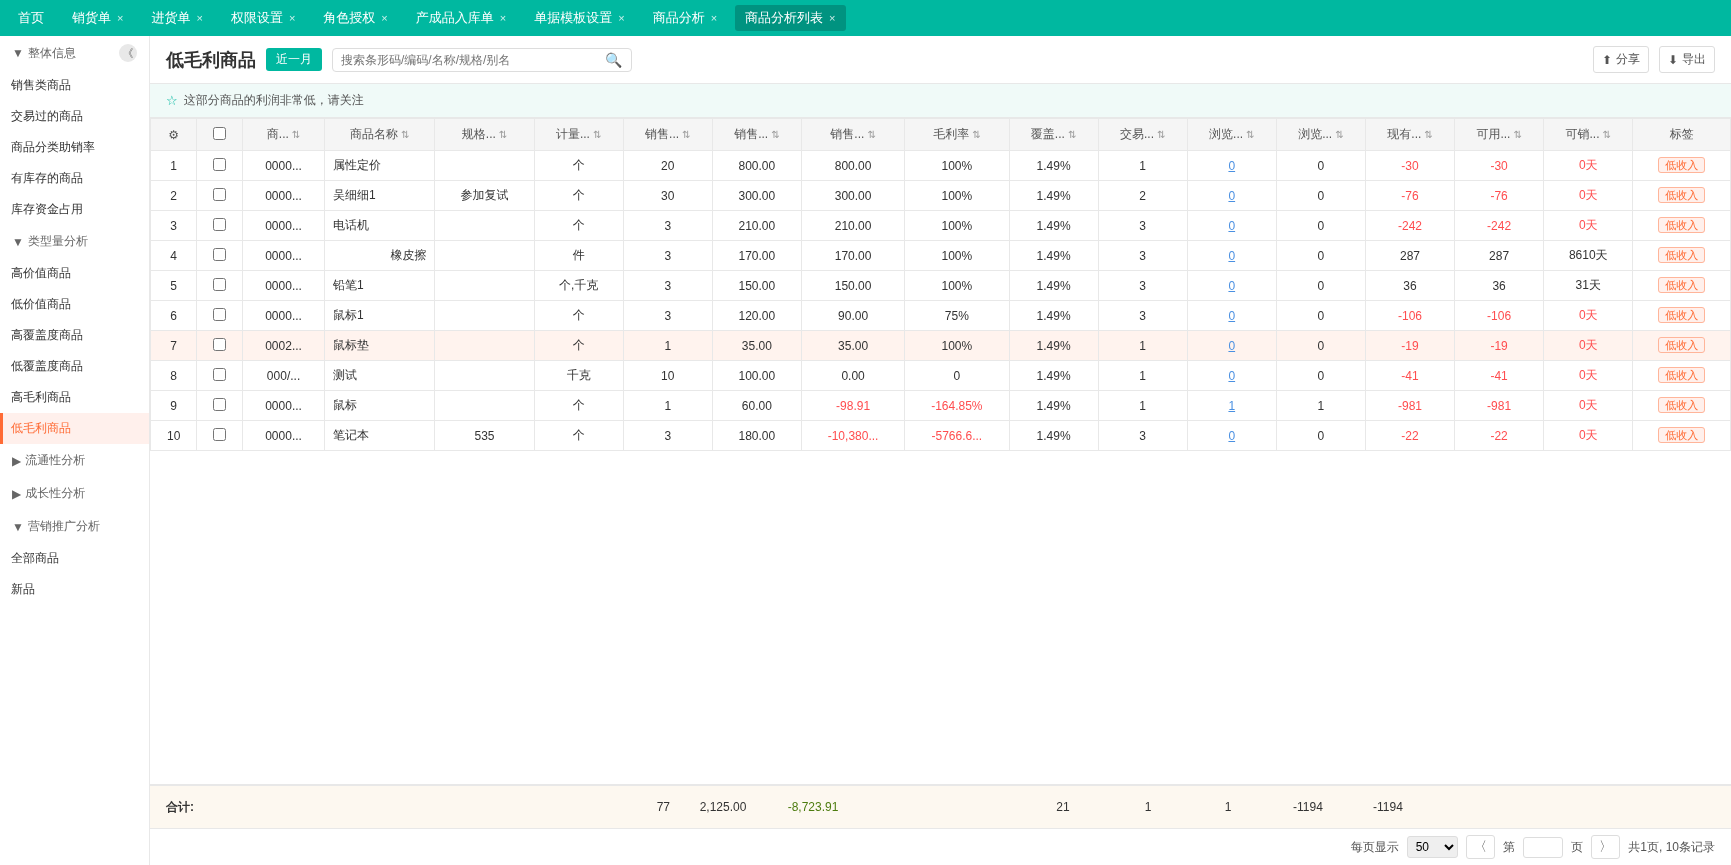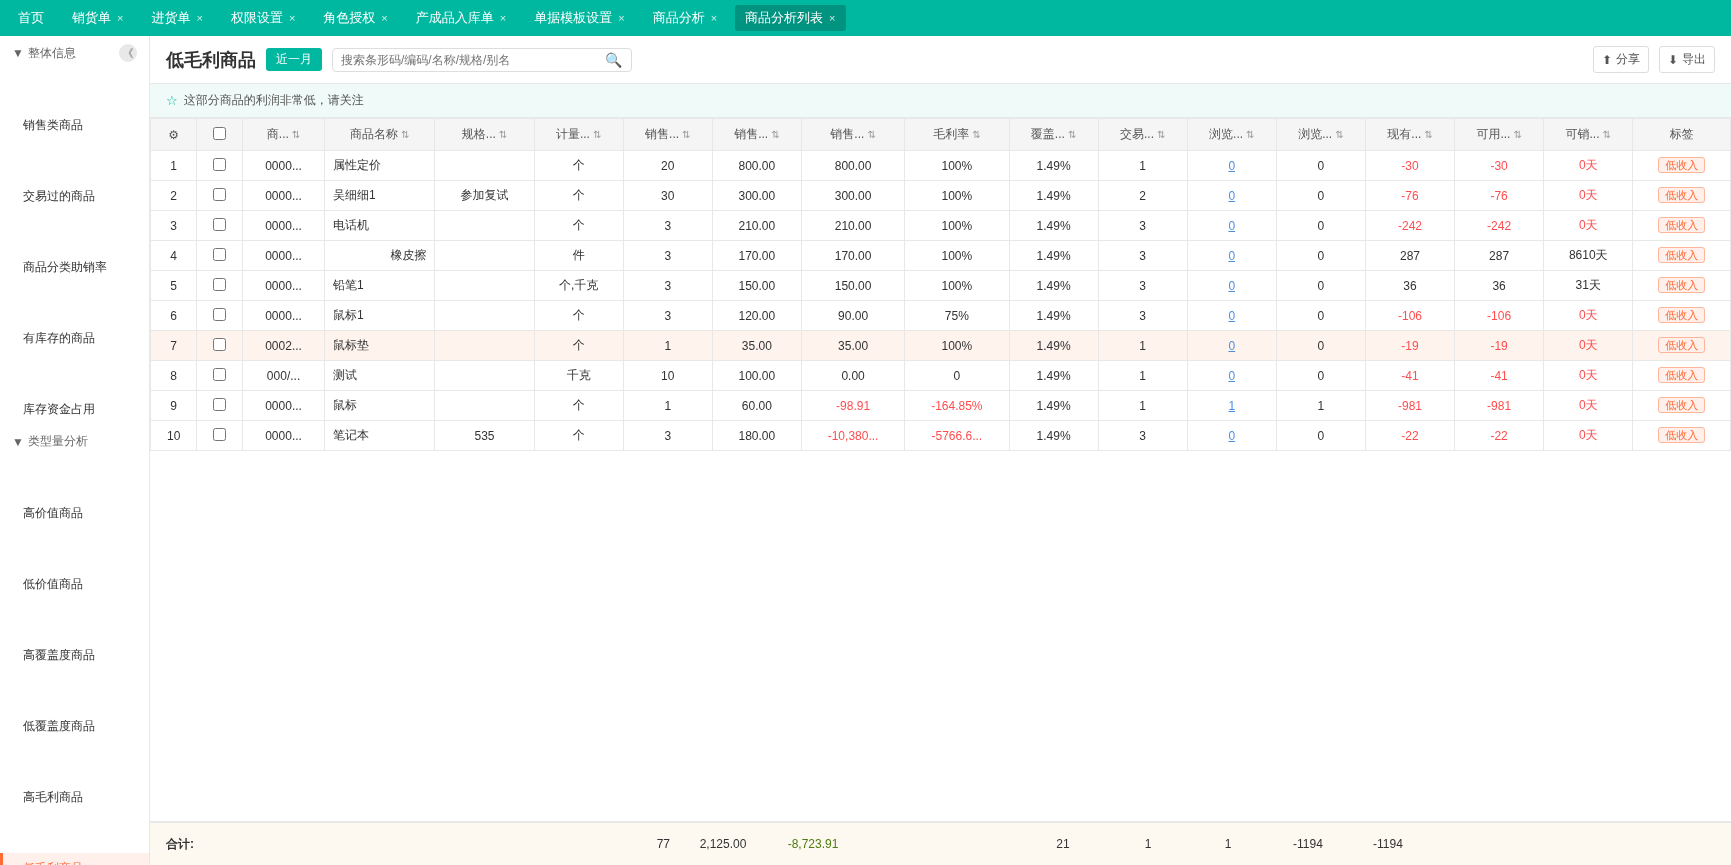--- a/index.html
+++ b/index.html
@@ -45,26 +45,25 @@
     .sidebar-group-title {
       padding: 8px 12px;
       color: #666;
       font-size: 12px;
       display: flex;
       align-items: center;
       gap: 4px;
       cursor: pointer;
     }
     .sidebar-item {
-      padding: 7px 12px 7px 20px;
+      padding: 7px 12px 7px 8px;
       cursor: pointer;
       color: #333;
       font-size: 12px;
       border-left: 3px solid transparent;
-      margin-top: 40px;
     }
     .sidebar-item.active { background: #fff0ec; color: #ff6b35; border-left: 3px solid #ff6b35; }
 
     
     .content-area {
       flex: 1;
       display: flex;
       flex-direction: column;
       overflow: hidden;
       background: #f5f5f5;
@@ -688,15 +687,29 @@
           <td style="width: 80px; border: none; text-align: center;">1</td>
           <td style="width: 80px; border: none; text-align: center;">-1194</td>
           <td style="width: 80px; border: none; text-align: center;">-1194</td>
           <td style="border: none;"></td>
           <td style="border: none;"></td>
         </tr>
       </tbody>
         </table>
     </div>
 
+    <div class="pagination-bar">
+      <span>每页显示</span>
+      <select>
+        <option>50</option>
+        <option>100</option>
+        <option>200</option>
+      </select>
+      <button class="page-nav-btn">〈</button>
+      <span>第</span>
+      <input type="text" class="page-input" style="">
+      <span>页</span>
+      <button class="page-nav-btn">〉</button>
+      <span>共1页, 10条记录</span>
+    </div>
 
   </div>
 </div>
 
 </body></html>

